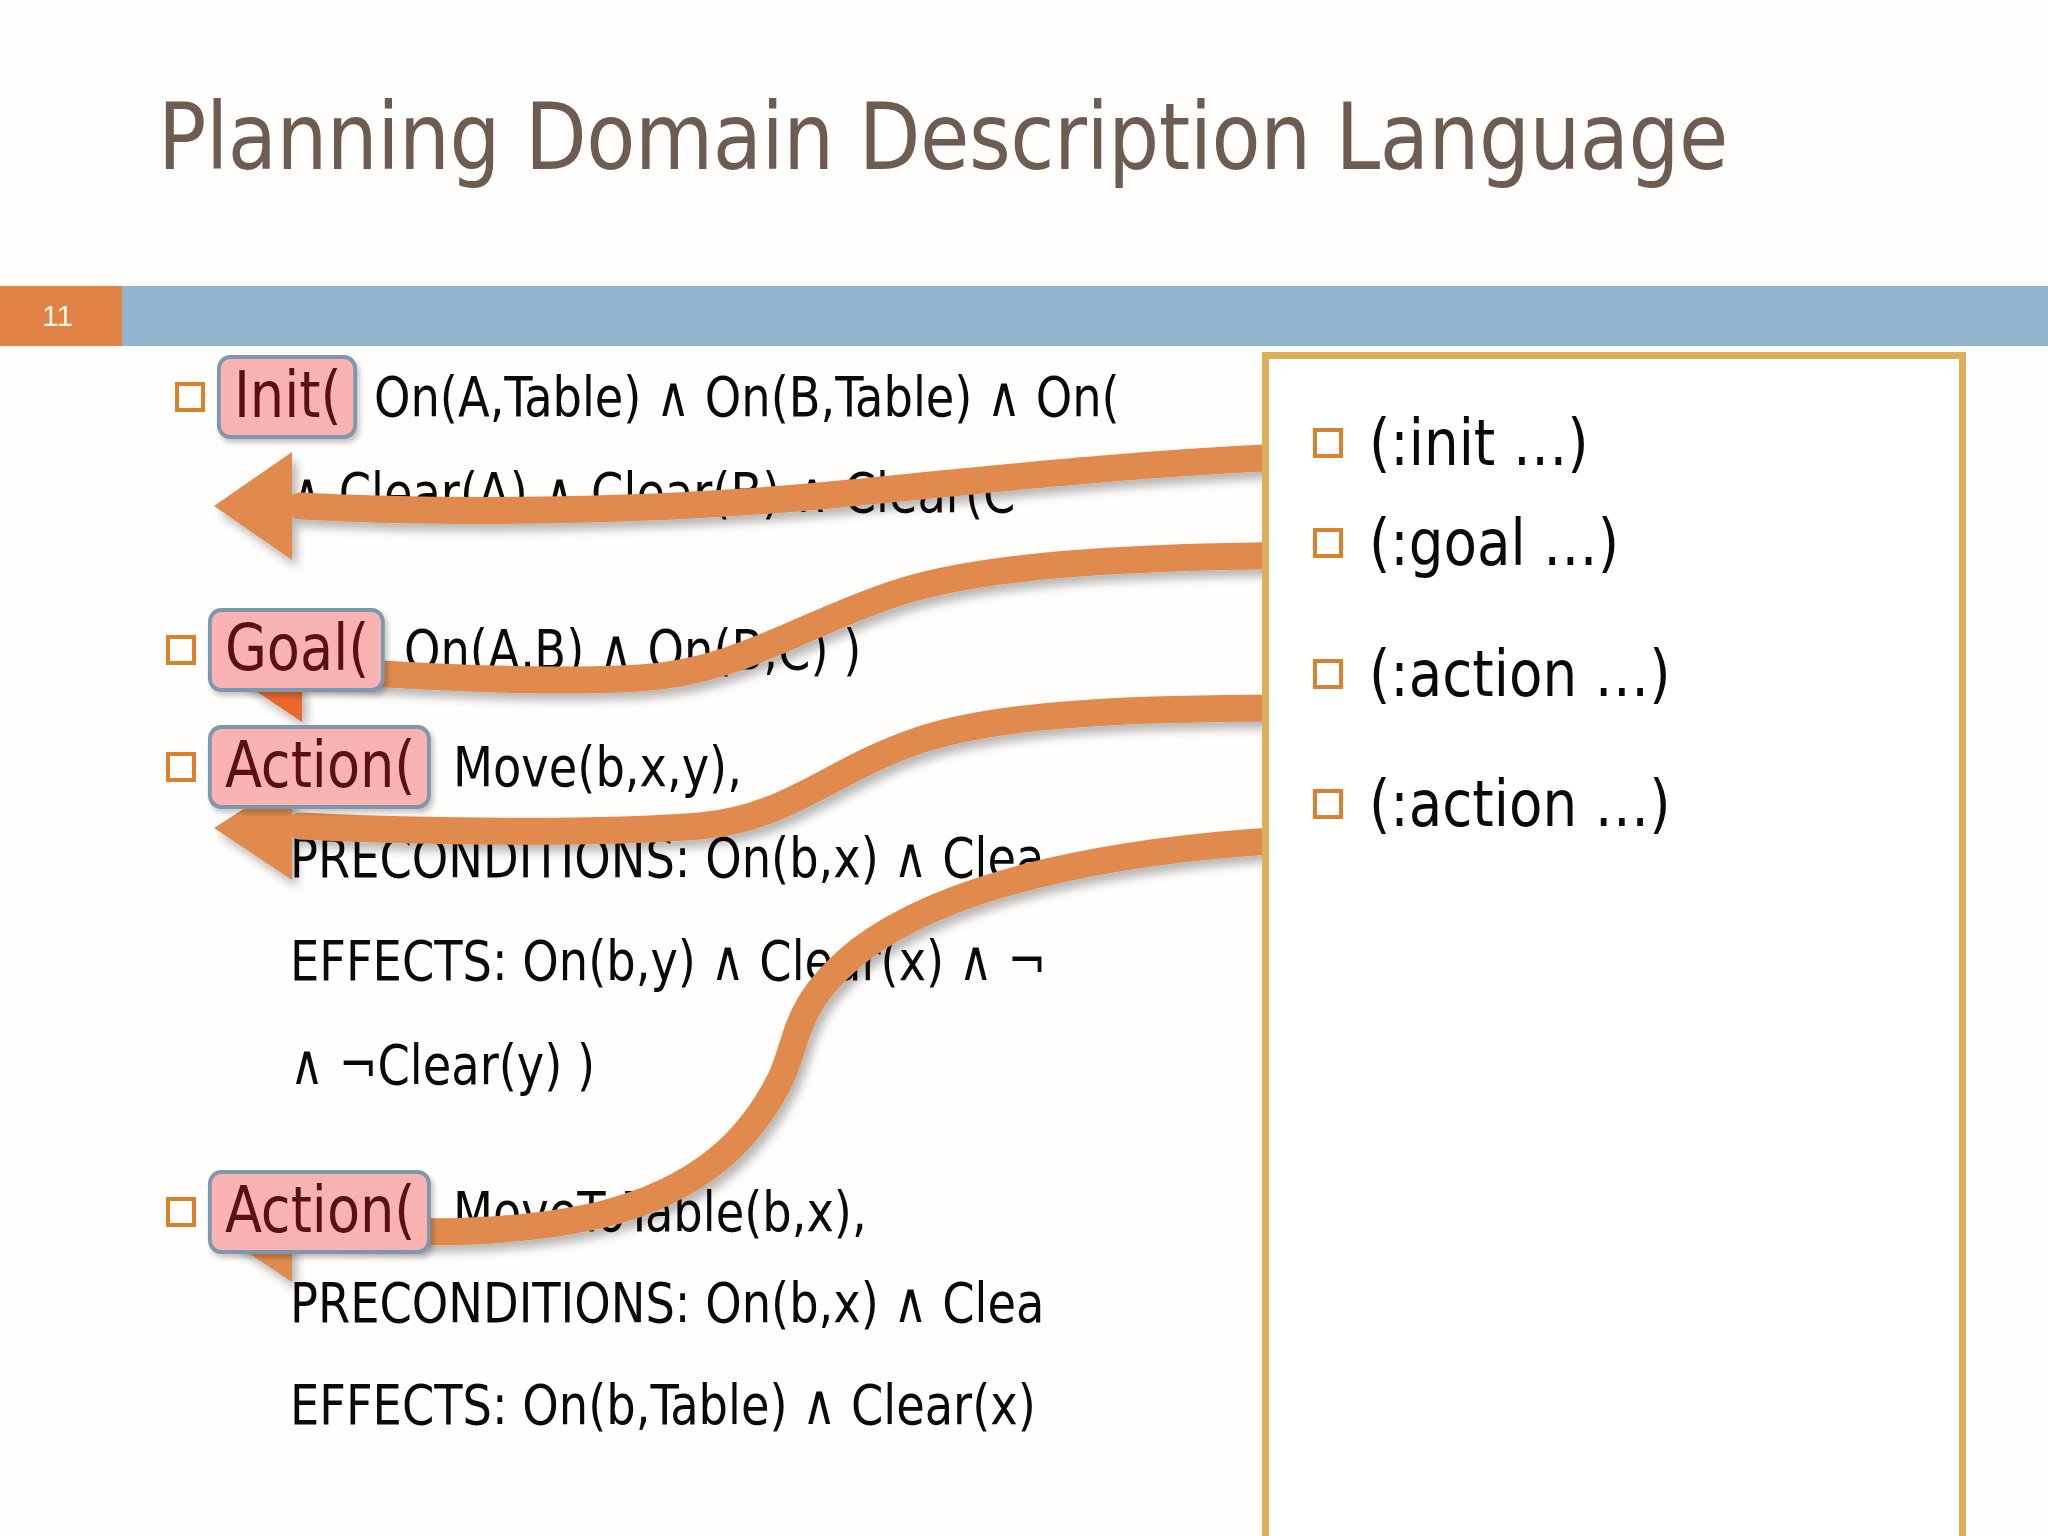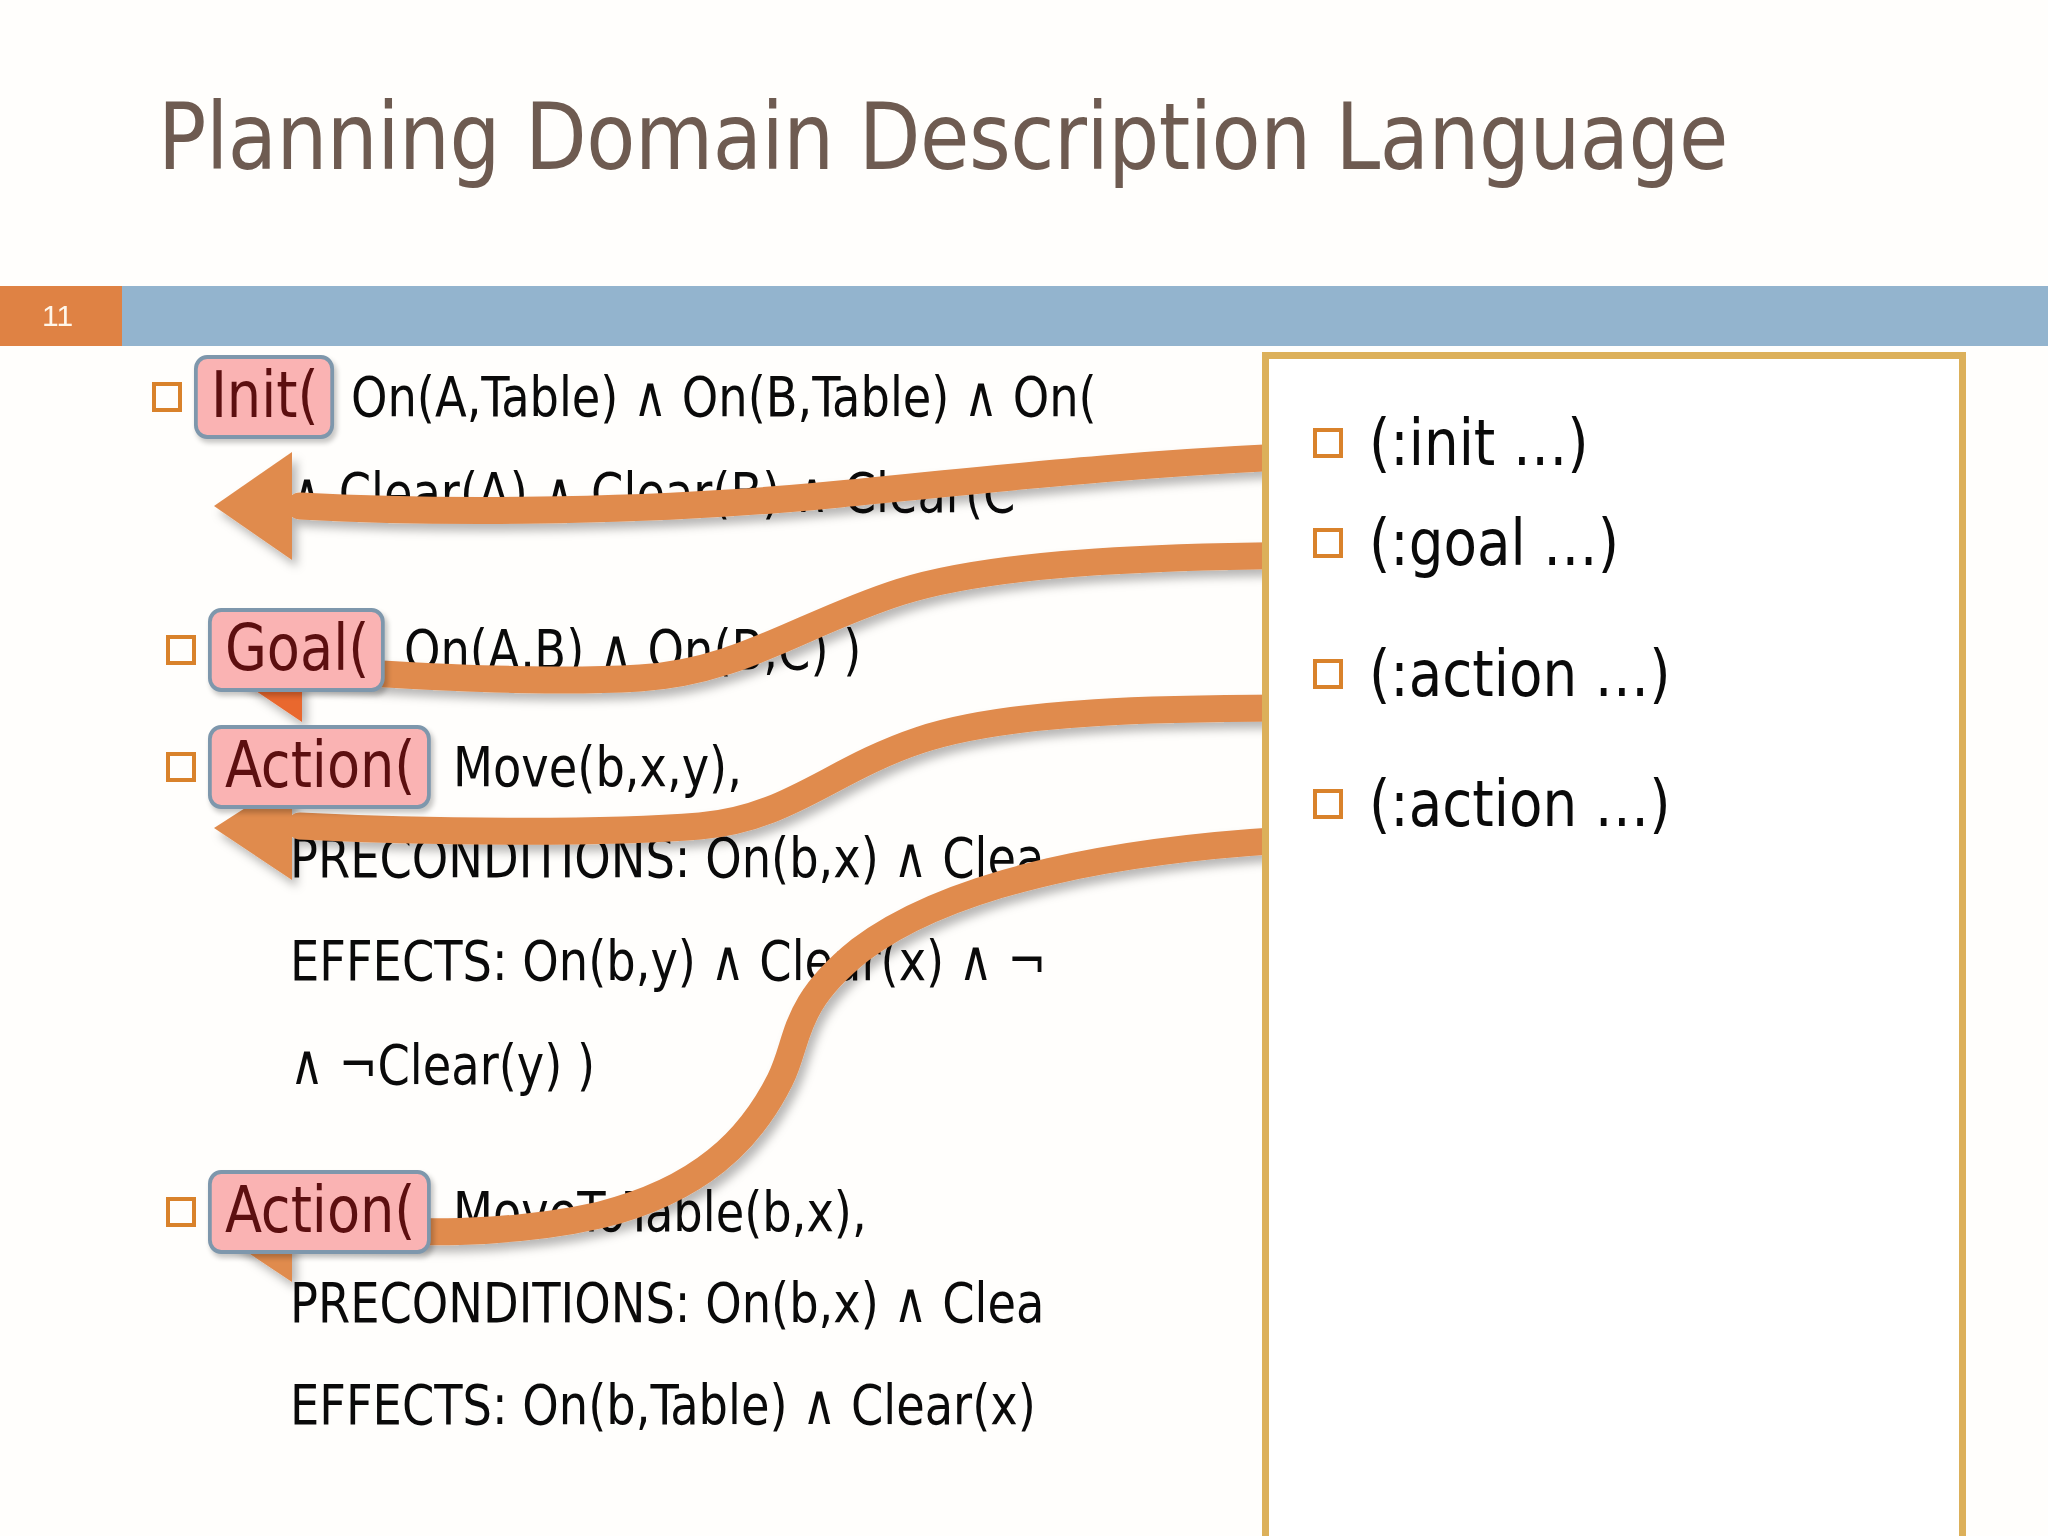--- a/index.html
+++ b/index.html
@@ -176,21 +176,21 @@
 </head>
 <body>
 
 <div id="slide-title">Planning Domain Description Language</div>
 
 <div id="slide-number-badge">11</div>
 <div id="header-band"></div>
 
 <div id="left-column">
 
-  <div class="bullet-line" style="left:152px; top:0px;">
+  <div class="bullet-line" style="left:175px; top:0px;">
     <span class="sq-bullet"></span>
     <span class="tag-box">Init(</span>
     <span class="plain-text" style="margin-left:8px;">On(A,Table) ∧ On(B,Table) ∧ On(</span>
   </div>
   <div class="sub-line" style="left:290px; top:110px;">∧  Clear(A) ∧ Clear(B) ∧ Clear(C</div>
 
   <div class="bullet-line" style="left:166px; top:253px;align-items:center;">
     <span class="sq-bullet"></span>
     <span class="tag-box">Goal(</span>
     <span class="plain-text" style="margin-left:8px;">On(A,B) ∧ On(B,C) )</span>

